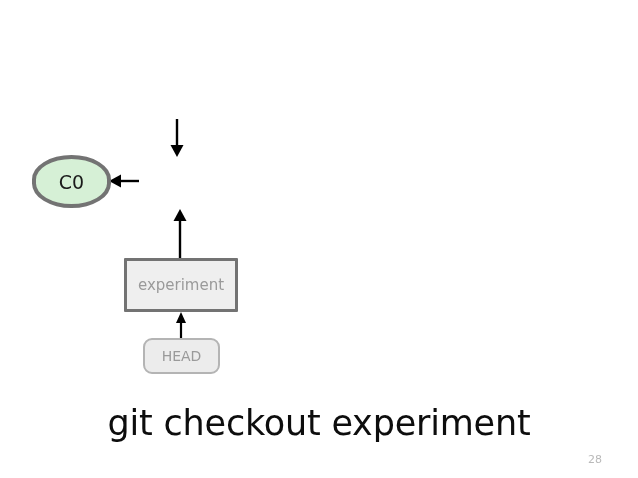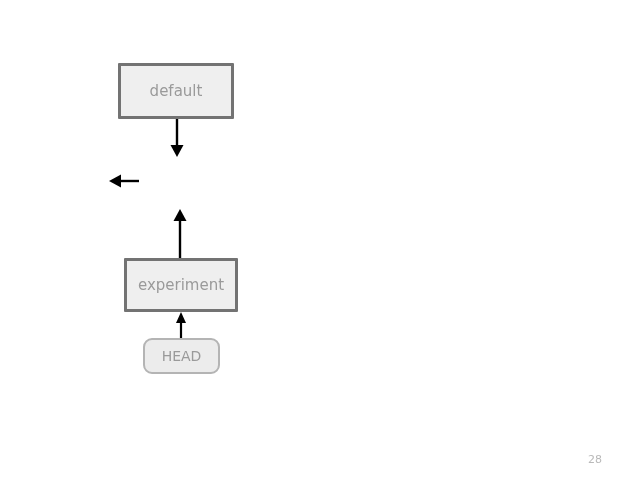--- a/index.html
+++ b/index.html
@@ -135,30 +135,31 @@
       <line x1="180" y1="258" x2="180" y2="220" stroke="#000000" stroke-width="2.4"></line>
       <polygon points="173.5,221 186.5,221 180,209" fill="#000000"></polygon>
     </g>
 
     <g>
       <line x1="181" y1="338" x2="181" y2="322" stroke="#000000" stroke-width="2.2"></line>
       <polygon points="176,323 186,323 181,312" fill="#000000"></polygon>
     </g>
   </svg>
 
-  <div class="node branch-box" id="node-default">
-    <span>default</span>
+
+  <div class="node commit-node" id="node-c0">
+    <span>C0</span>
   </div>
-
 
 
   <div class="node branch-box" id="node-experiment">
     <span>experiment</span>
   </div>
 
   <div class="node head-box" id="node-head">
     <span>HEAD</span>
   </div>
 
+  <div id="caption">git checkout experiment</div>
 
   <div id="page-number">28</div>
 
 </div>
 
 </body></html>

